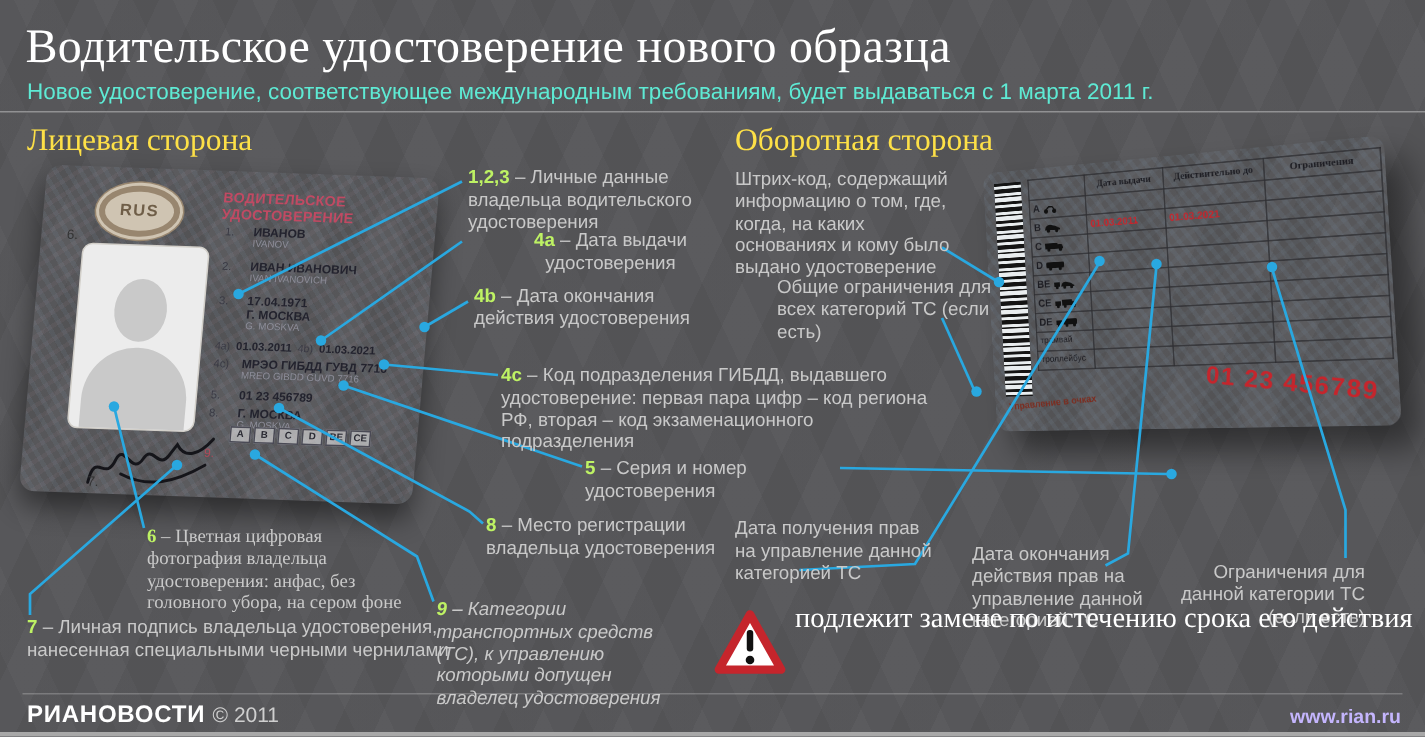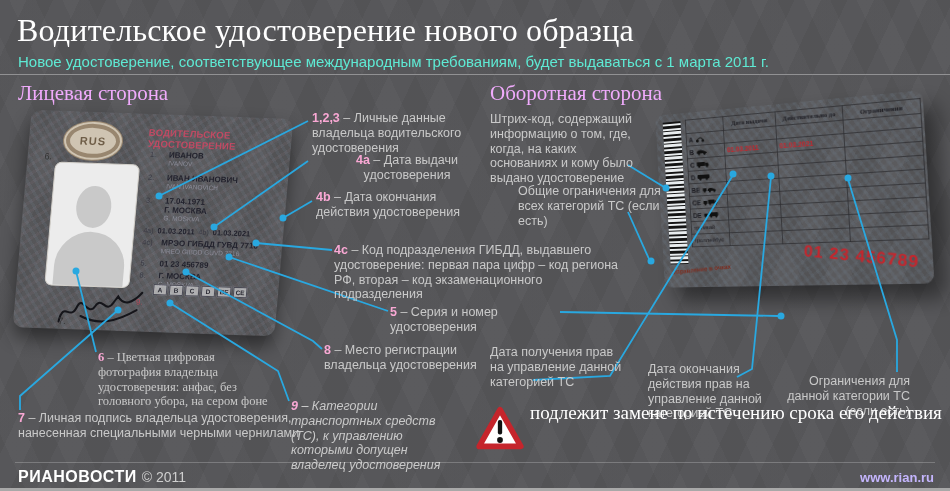--- a/index.html
+++ b/index.html
@@ -8,26 +8,26 @@
        background-color:#57575a;
        background-image:
          repeating-linear-gradient(115deg, transparent 0 24px, rgba(0,0,0,0.05) 24px 48px),
          repeating-linear-gradient(65deg, transparent 0 24px, rgba(255,255,255,0.022) 24px 48px);}
   .abs{position:absolute;}
   
   .title{left:17px;top:12px;font-family:"Liberation Serif","DejaVu Serif",serif;
          font-size:32px;color:#ffffff;letter-spacing:0.2px;}
   .subtitle{left:18px;top:53px;font-size:15px;color:#5eead4;}
   .hrule{left:0;top:74px;width:950px;height:1px;background:rgba(255,255,255,0.35);}
-  .section{font-family:"Liberation Serif","DejaVu Serif",serif;font-size:21px;color:#f0abfc;}
+  .section{font-family:"Liberation Serif","DejaVu Serif",serif;font-size:21px;color:#fde047;}
   .sec-front{left:18px;top:81px;}
   .sec-back{left:490px;top:81px;}
   
   .co{font-size:12.5px;line-height:1.18;color:#c9c9c9;}
-  .co b{color:#f9a8d4;font-weight:bold;}
+  .co b{color:#bef264;font-weight:bold;}
   .co-f1{left:312px;top:111px;width:190px;}
   .co-f4a{left:312px;top:153px;width:190px;text-align:center;}
   .co-f4b{left:316px;top:190px;width:165px;}
   .co-f4c{left:334px;top:243px;width:286px;}
   .co-f5{left:390px;top:305px;width:180px;}
   .co-f6{left:98px;top:350px;width:172px;font-family:Liberation Serif, serif;}
   .co-f7{left:18px;top:411px;width:320px;}
   .co-f8{left:324px;top:343px;width:155px;}
   .co-f9{left:291px;top:399px;width:168px;font-style:italic;}
   .co-b1{left:490px;top:112px;width:152px;}

